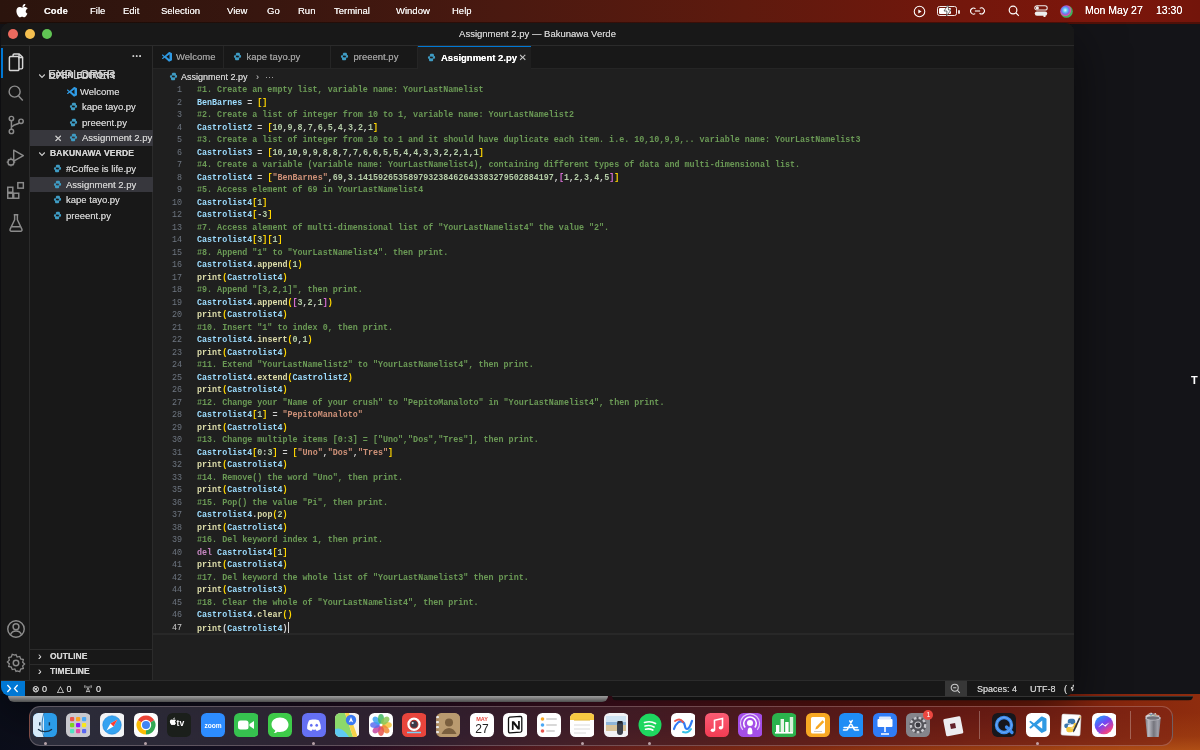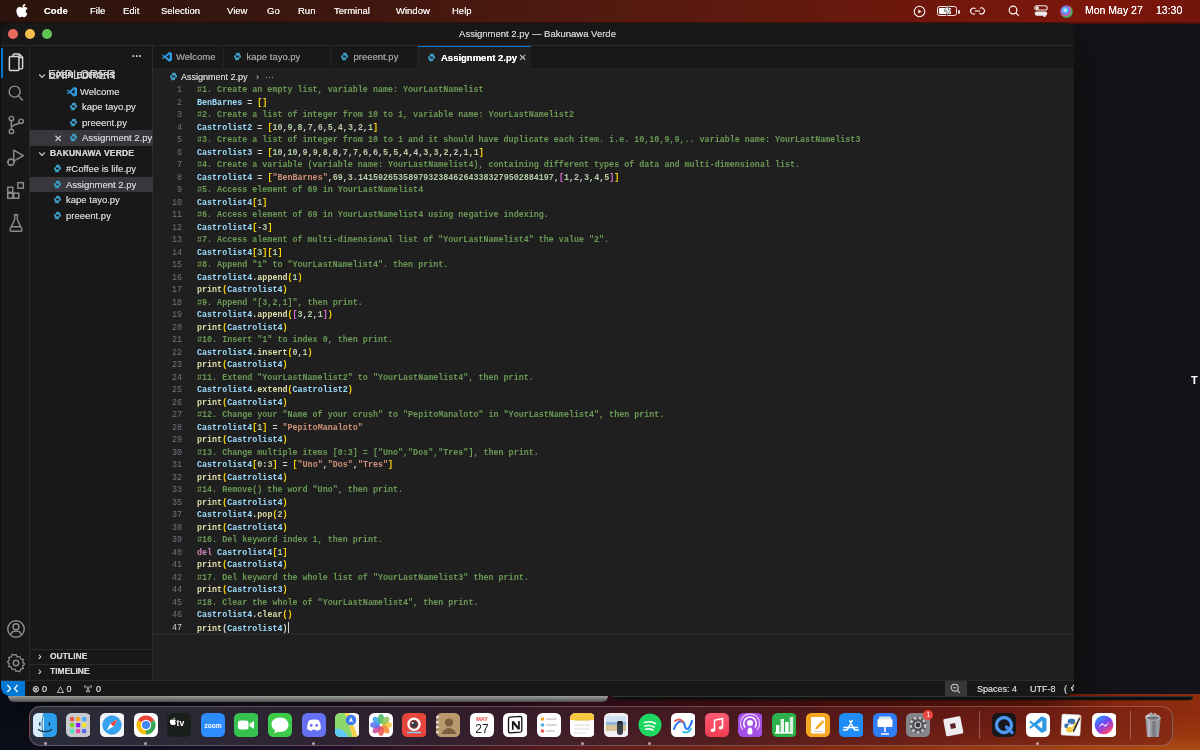--- a/index.html
+++ b/index.html
@@ -270,21 +270,20 @@
           <div class="cl"><span class="ln">1</span><span class="ct"><span class="c">#1. Create an empty list, variable name: YourLastNamelist</span></span></div>
 <div class="cl"><span class="ln">2</span><span class="ct"><span class="v">BenBarnes</span><span class="w"> = </span><span class="b1">[]</span></span></div>
 <div class="cl"><span class="ln">3</span><span class="ct"><span class="c">#2. Create a list of integer from 10 to 1, variable name: YourLastNamelist2</span></span></div>
 <div class="cl"><span class="ln">4</span><span class="ct"><span class="v">Castrolist2</span><span class="w"> = </span><span class="b1">[</span><span class="n">10</span><span class="w">,</span><span class="n">9</span><span class="w">,</span><span class="n">8</span><span class="w">,</span><span class="n">7</span><span class="w">,</span><span class="n">6</span><span class="w">,</span><span class="n">5</span><span class="w">,</span><span class="n">4</span><span class="w">,</span><span class="n">3</span><span class="w">,</span><span class="n">2</span><span class="w">,</span><span class="n">1</span><span class="b1">]</span></span></div>
 <div class="cl"><span class="ln">5</span><span class="ct"><span class="c">#3. Create a list of integer from 10 to 1 and it should have duplicate each item. i.e. 10,10,9,9,.. variable name: YourLastNamelist3</span></span></div>
 <div class="cl"><span class="ln">6</span><span class="ct"><span class="v">Castrolist3</span><span class="w"> = </span><span class="b1">[</span><span class="n">10</span><span class="w">,</span><span class="n">10</span><span class="w">,</span><span class="n">9</span><span class="w">,</span><span class="n">9</span><span class="w">,</span><span class="n">8</span><span class="w">,</span><span class="n">8</span><span class="w">,</span><span class="n">7</span><span class="w">,</span><span class="n">7</span><span class="w">,</span><span class="n">6</span><span class="w">,</span><span class="n">6</span><span class="w">,</span><span class="n">5</span><span class="w">,</span><span class="n">5</span><span class="w">,</span><span class="n">4</span><span class="w">,</span><span class="n">4</span><span class="w">,</span><span class="n">3</span><span class="w">,</span><span class="n">3</span><span class="w">,</span><span class="n">2</span><span class="w">,</span><span class="n">2</span><span class="w">,</span><span class="n">1</span><span class="w">,</span><span class="n">1</span><span class="b1">]</span></span></div>
 <div class="cl"><span class="ln">7</span><span class="ct"><span class="c">#4. Create a variable (variable name: YourLastNamelist4), containing different types of data and multi-dimensional list.</span></span></div>
 <div class="cl"><span class="ln">8</span><span class="ct"><span class="v">Castrolist4</span><span class="w"> = </span><span class="b1">[</span><span class="s">"BenBarnes"</span><span class="w">,</span><span class="n">69</span><span class="w">,</span><span class="n">3.141592653589793238462643383279502884197</span><span class="w">,</span><span class="b2">[</span><span class="n">1</span><span class="w">,</span><span class="n">2</span><span class="w">,</span><span class="n">3</span><span class="w">,</span><span class="n">4</span><span class="w">,</span><span class="n">5</span><span class="b2">]</span><span class="b1">]</span></span></div>
 <div class="cl"><span class="ln">9</span><span class="ct"><span class="c">#5. Access element of 69 in YourLastNamelist4</span></span></div>
 <div class="cl"><span class="ln">10</span><span class="ct"><span class="v">Castrolist4</span><span class="b1">[</span><span class="n">1</span><span class="b1">]</span></span></div>
-<div class="cl"><span class="ln">11</span><span class="ct"><span class="c">#6. Access element of 69 in YourLastNamelist4 using negative indexing.</span></span></div>
 <div class="cl"><span class="ln">12</span><span class="ct"><span class="v">Castrolist4</span><span class="b1">[</span><span class="w">-</span><span class="n">3</span><span class="b1">]</span></span></div>
 <div class="cl"><span class="ln">13</span><span class="ct"><span class="c">#7. Access alement of multi-dimensional list of "YourLastNamelist4" the value "2".</span></span></div>
 <div class="cl"><span class="ln">14</span><span class="ct"><span class="v">Castrolist4</span><span class="b1">[</span><span class="n">3</span><span class="b1">]</span><span class="b1">[</span><span class="n">1</span><span class="b1">]</span></span></div>
 <div class="cl"><span class="ln">15</span><span class="ct"><span class="c">#8. Append "1" to "YourLastNamelist4". then print.</span></span></div>
 <div class="cl"><span class="ln">16</span><span class="ct"><span class="v">Castrolist4</span><span class="w">.</span><span class="f">append</span><span class="b1">(</span><span class="n">1</span><span class="b1">)</span></span></div>
 <div class="cl"><span class="ln">17</span><span class="ct"><span class="f">print</span><span class="b1">(</span><span class="v">Castrolist4</span><span class="b1">)</span></span></div>
 <div class="cl"><span class="ln">18</span><span class="ct"><span class="c">#9. Append "[3,2,1]", then print.</span></span></div>
 <div class="cl"><span class="ln">19</span><span class="ct"><span class="v">Castrolist4</span><span class="w">.</span><span class="f">append</span><span class="b1">(</span><span class="b2">[</span><span class="n">3</span><span class="w">,</span><span class="n">2</span><span class="w">,</span><span class="n">1</span><span class="b2">]</span><span class="b1">)</span></span></div>
 <div class="cl"><span class="ln">20</span><span class="ct"><span class="f">print</span><span class="b1">(</span><span class="v">Castrolist4</span><span class="b1">)</span></span></div>
 <div class="cl"><span class="ln">21</span><span class="ct"><span class="c">#10. Insert "1" to index 0, then print.</span></span></div>
@@ -294,20 +293,21 @@
 <div class="cl"><span class="ln">25</span><span class="ct"><span class="v">Castrolist4</span><span class="w">.</span><span class="f">extend</span><span class="b1">(</span><span class="v">Castrolist2</span><span class="b1">)</span></span></div>
 <div class="cl"><span class="ln">26</span><span class="ct"><span class="f">print</span><span class="b1">(</span><span class="v">Castrolist4</span><span class="b1">)</span></span></div>
 <div class="cl"><span class="ln">27</span><span class="ct"><span class="c">#12. Change your "Name of your crush" to "PepitoManaloto" in "YourLastNamelist4", then print.</span></span></div>
 <div class="cl"><span class="ln">28</span><span class="ct"><span class="v">Castrolist4</span><span class="b1">[</span><span class="n">1</span><span class="b1">]</span><span class="w"> = </span><span class="s">"PepitoManaloto"</span></span></div>
 <div class="cl"><span class="ln">29</span><span class="ct"><span class="f">print</span><span class="b1">(</span><span class="v">Castrolist4</span><span class="b1">)</span></span></div>
 <div class="cl"><span class="ln">30</span><span class="ct"><span class="c">#13. Change multiple items [0:3] = ["Uno","Dos","Tres"], then print.</span></span></div>
 <div class="cl"><span class="ln">31</span><span class="ct"><span class="v">Castrolist4</span><span class="b1">[</span><span class="n">0</span><span class="w">:</span><span class="n">3</span><span class="b1">]</span><span class="w"> = </span><span class="b1">[</span><span class="s">"Uno"</span><span class="w">,</span><span class="s">"Dos"</span><span class="w">,</span><span class="s">"Tres"</span><span class="b1">]</span></span></div>
 <div class="cl"><span class="ln">32</span><span class="ct"><span class="f">print</span><span class="b1">(</span><span class="v">Castrolist4</span><span class="b1">)</span></span></div>
 <div class="cl"><span class="ln">33</span><span class="ct"><span class="c">#14. Remove() the word "Uno", then print.</span></span></div>
 <div class="cl"><span class="ln">35</span><span class="ct"><span class="f">print</span><span class="b1">(</span><span class="v">Castrolist4</span><span class="b1">)</span></span></div>
+<div class="cl"><span class="ln">36</span><span class="ct"><span class="c">#15. Pop() the value "Pi", then print.</span></span></div>
 <div class="cl"><span class="ln">37</span><span class="ct"><span class="v">Castrolist4</span><span class="w">.</span><span class="f">pop</span><span class="b1">(</span><span class="n">2</span><span class="b1">)</span></span></div>
 <div class="cl"><span class="ln">38</span><span class="ct"><span class="f">print</span><span class="b1">(</span><span class="v">Castrolist4</span><span class="b1">)</span></span></div>
 <div class="cl"><span class="ln">39</span><span class="ct"><span class="c">#16. Del keyword index 1, then print.</span></span></div>
 <div class="cl"><span class="ln">40</span><span class="ct"><span class="k">del</span><span class="w"> </span><span class="v">Castrolist4</span><span class="b1">[</span><span class="n">1</span><span class="b1">]</span></span></div>
 <div class="cl"><span class="ln">41</span><span class="ct"><span class="f">print</span><span class="b1">(</span><span class="v">Castrolist4</span><span class="b1">)</span></span></div>
 <div class="cl"><span class="ln">42</span><span class="ct"><span class="c">#17. Del keyword the whole list of "YourLastNamelist3" then print.</span></span></div>
 <div class="cl"><span class="ln">44</span><span class="ct"><span class="f">print</span><span class="b1">(</span><span class="v">Castrolist3</span><span class="b1">)</span></span></div>
 <div class="cl"><span class="ln">45</span><span class="ct"><span class="c">#18. Clear the whole of "YourLastNamelist4", then print.</span></span></div>
 <div class="cl"><span class="ln">46</span><span class="ct"><span class="v">Castrolist4</span><span class="w">.</span><span class="f">clear</span><span class="b1">(</span><span class="b1">)</span></span></div>
 <div class="cl hl"><span class="ln cur">47</span><span class="ct"><span class="f">print</span><span class="w">(</span><span class="v">Castrolist4</span><span class="w">)</span><span class="cur-caret"></span></span></div>

